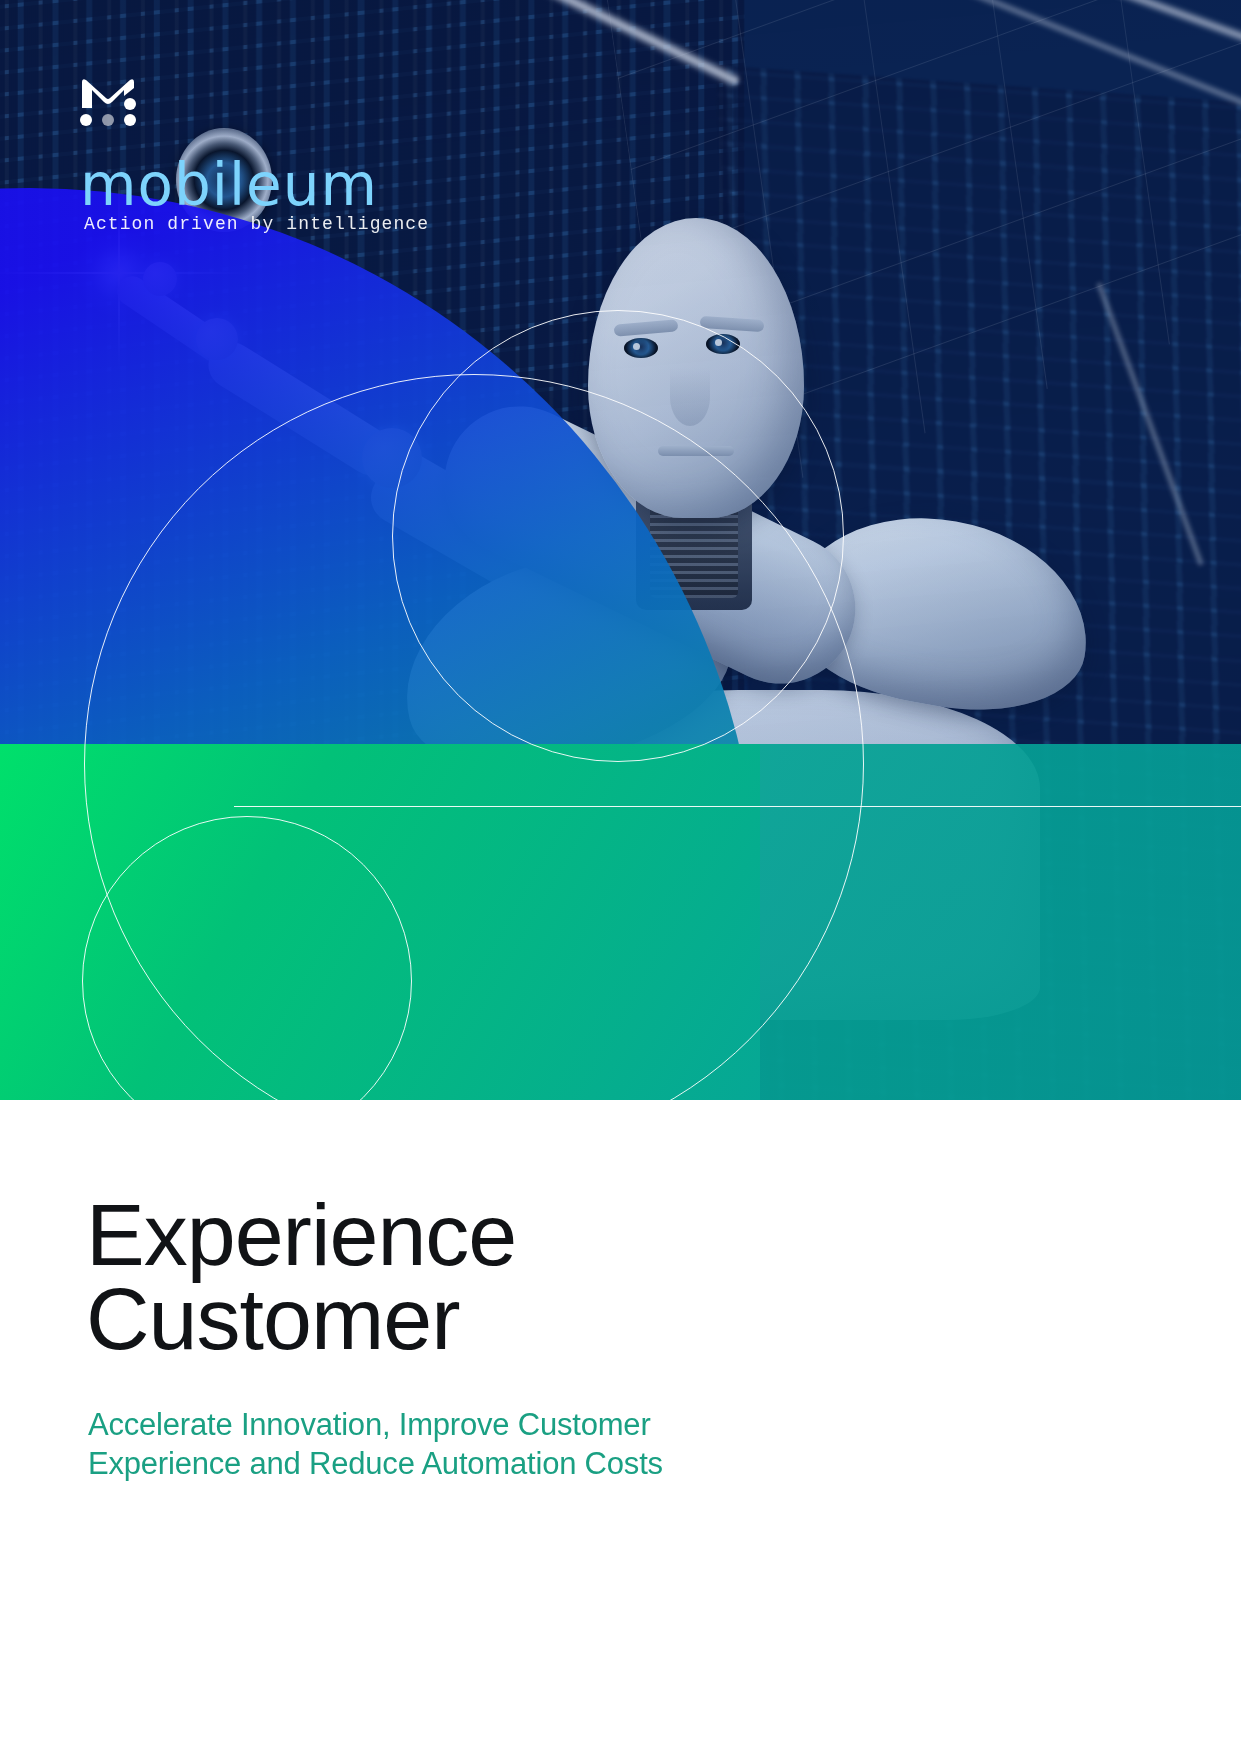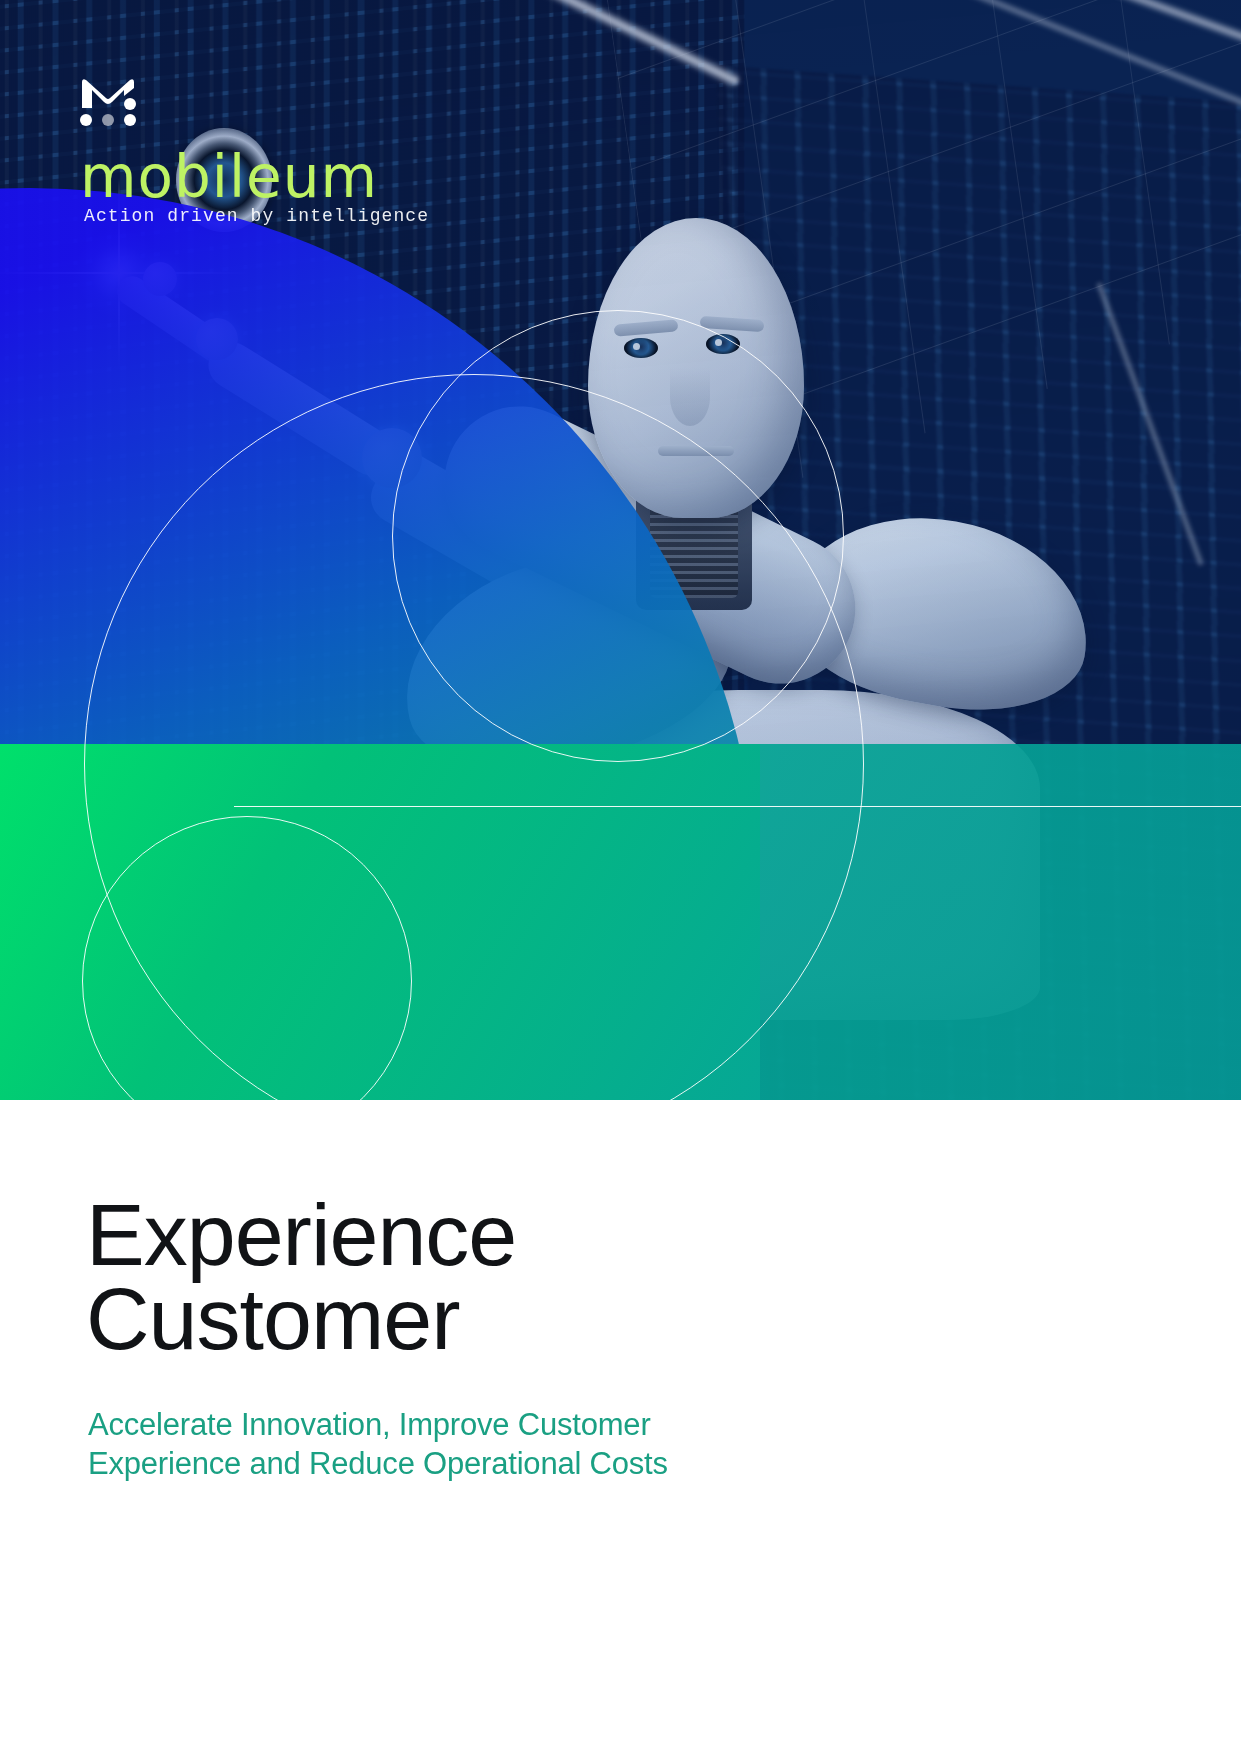--- a/index.html
+++ b/index.html
@@ -183,21 +183,21 @@
   #brand{ position:absolute; left:80px; top:78px; z-index:40; }
   .mark{ position:relative; width:56px; height:52px; }
   .mark .m-glyph{
     position:absolute; left:0; top:0; width:56px; height:30px;
   }
   .dots{ position:absolute; left:0; top:36px; width:56px; height:12px; display:flex; justify-content:space-between; }
   .dots i{ width:12px; height:12px; border-radius:50%; background:#fff; display:block; }
   .dots i.dim{ background:rgba(255,255,255,.55); }
   .mark .dotTR{ position:absolute; right:0; top:20px; width:12px; height:12px; border-radius:50%; background:#fff; }
   .wordmark{
-    margin-top:18px; color:#bef264; font-size:58px; line-height:1; letter-spacing:1px;
+    margin-top:26px; color:#7dd3fc; font-size:58px; line-height:1; letter-spacing:1px;
     font-weight:400; font-family:"DejaVu Sans", sans-serif;
   }
   .tagline{
     margin-top:0; margin-left:4px; color:rgba(255,255,255,.92);
     font-size:18px; letter-spacing:1.1px; font-family:Liberation Mono, monospace;
   }
 
   
   #content{ position:absolute; left:0; top:1100px; width:1241px; height:654px; background:#fff; }
   .title{
@@ -280,16 +280,16 @@
 
 </div>
 
 <div id="content">
   <h1 class="title">
     <span class="l1">Experience</span>
     <span class="l2">Customer</span>
   </h1>
   <p class="subtitle">
     <span>Accelerate Innovation, Improve Customer</span><br>
-    <span>Experience and Reduce Operational Costs</span>
+    <span>Experience and Reduce Automation Costs</span>
   </p>
 
 </div>
 
 </body></html>

